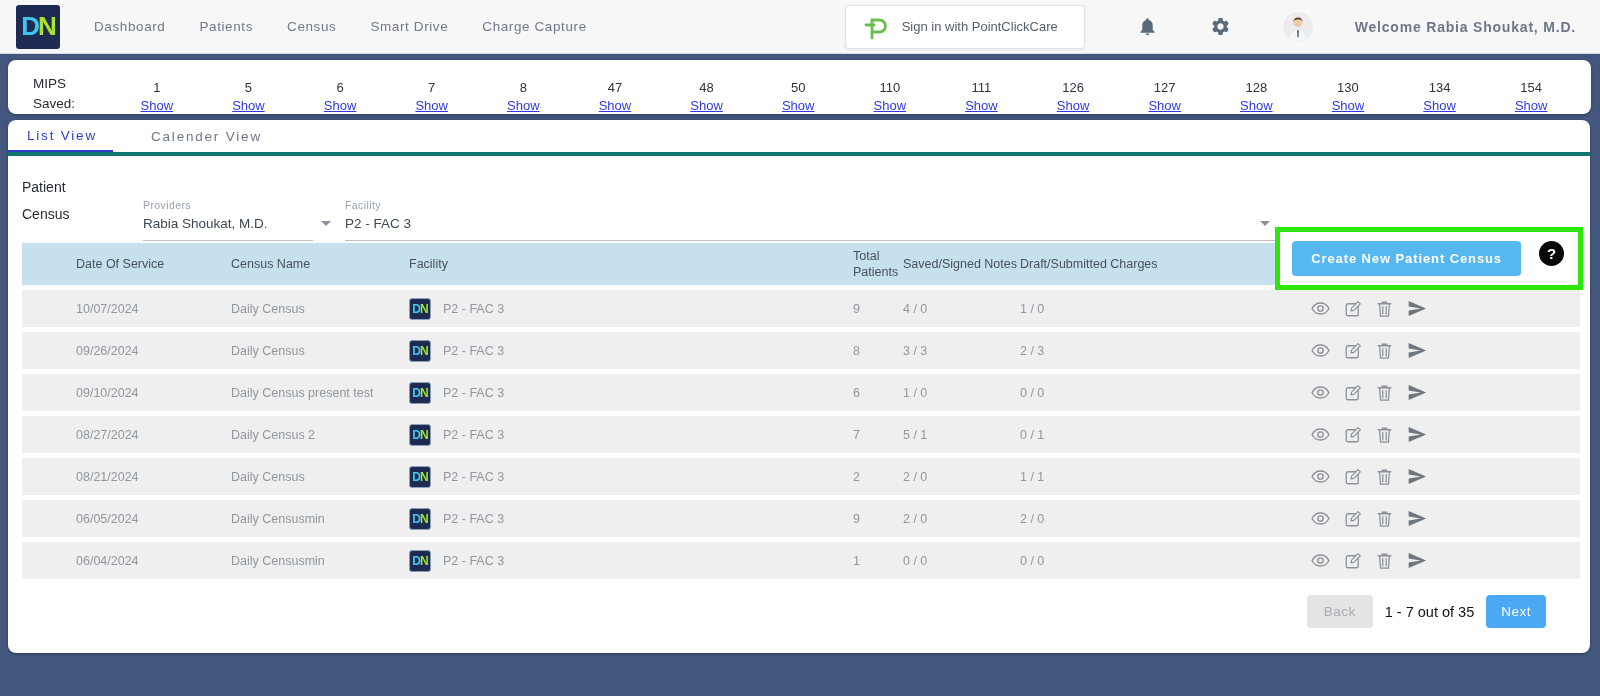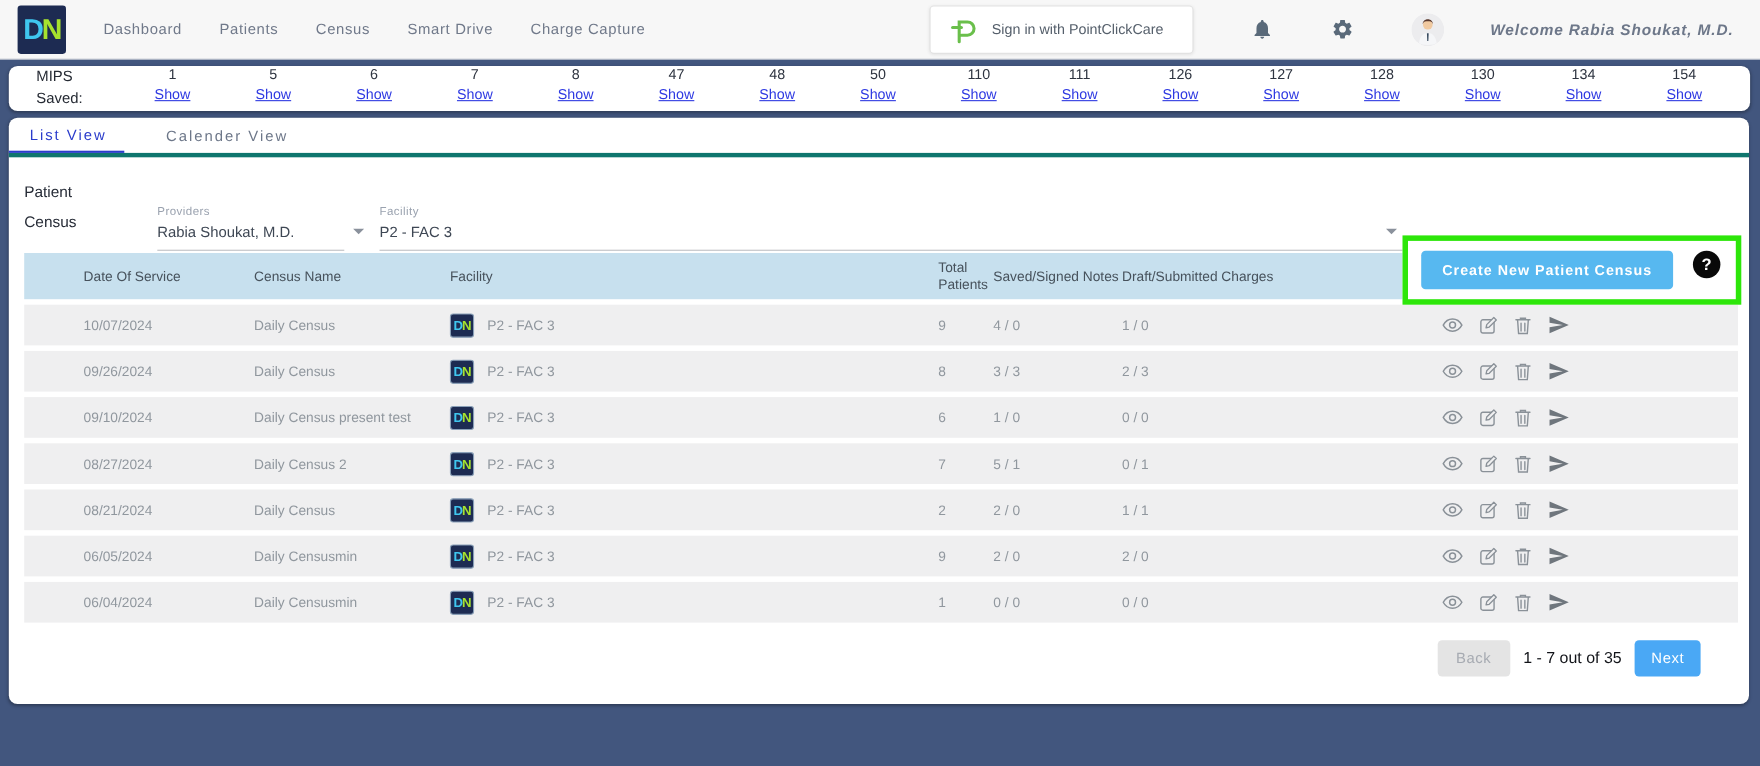--- a/index.html
+++ b/index.html
@@ -28,26 +28,26 @@
   .topbar-right{ margin-left:auto; display:flex; align-items:center;gap:30px; }
   .pcc-btn{
     background:#fff; border:1px solid #e2e2e2; border-radius:4px;
     box-shadow:0 1px 3px rgba(0,0,0,.08);
     height:44px; padding:0 26px 0 18px; display:flex; align-items:center; gap:14px;
     cursor:pointer;
   }
   .pcc-btn span{ font-size:13px; color:#555f6b; }
   .icon-btn{ background:none; border:none; cursor:pointer; margin-left:22px; display:flex; align-items:center; }
   .avatar{ width:30px; height:30px; border-radius:50%; margin-left:22px; cursor:pointer; overflow:hidden; }
-  .welcome{ font-size:14px; color:#6d7789; font-weight:bold; letter-spacing:.8px; margin-left:12px; margin-right:8px;font-style:italic; }
+  .welcome{ font-size:14px; color:#6d7789; font-weight:bold; letter-spacing:.8px; margin-left:12px; margin-right:8px; }
 
   
   .mips-card{
-    margin:6px 9px 0 8px; background:#fff; border-radius:8px; height:41px;
-    display:flex; align-items:flex-start; padding:0 14px 0 25px;
+    margin:6px 9px 0 8px; background:#fff; border-radius:8px; height:54px;
+    display:flex; align-items:flex-end; padding:0 14px 0 25px;
     box-shadow:0 1px 3px rgba(0,0,0,.3);
   }
   .mips-label{ width:78px; font-size:13.5px; color:#252a33; line-height:20px; }
   .mips-items{ flex:1; display:flex; }
   .mips-item{ flex:1; text-align:center; }
   .mips-code{ font-size:13px; color:#2e3440; display:block; }
   .mips-show{ font-size:13px; color:#2f3ae2; text-decoration:underline; cursor:pointer; display:inline-block; margin-top:3px; }
 
   
   .main-card{

